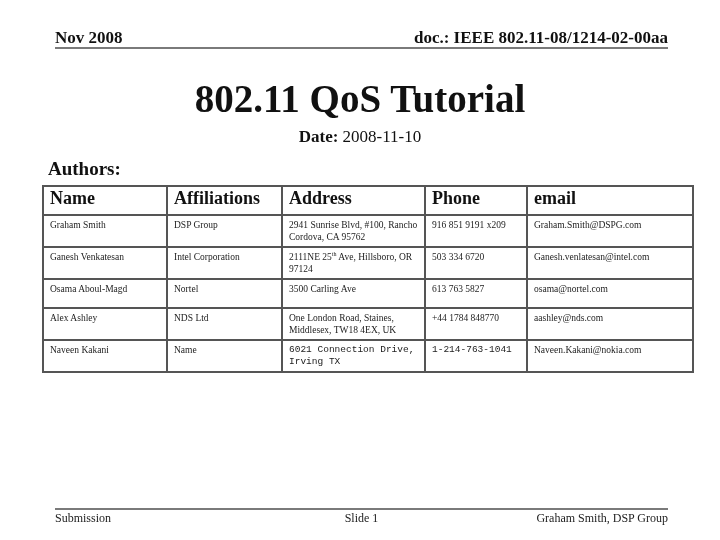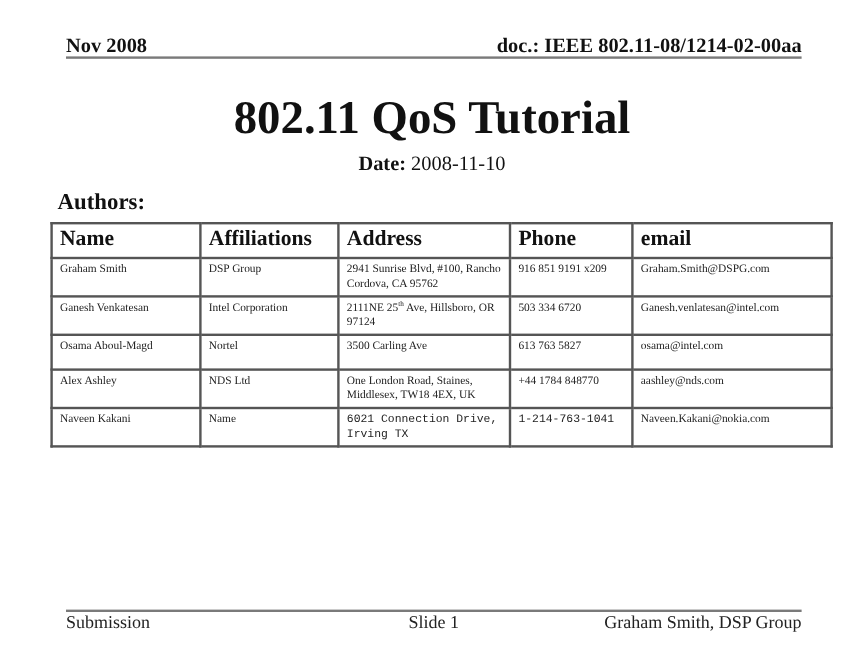--- a/index.html
+++ b/index.html
@@ -100,21 +100,21 @@
       top: 508px;
       height: 2px;
       background: #7a7a7a;
     }
     .ftr {
       position: absolute;
       left: 55px;
       right: 52px;
       top: 511px;
       height: 14px;
-      font-size: 15px;
+      font-size: 12px;
       color: #222;
     }
     .ftr .l { position: absolute; left: 0; }
     .ftr .c { position: absolute; left: 0; right: 0; text-align: center; }
     .ftr .r { position: absolute; right: 0; }
   </style>
 </head>
 <body>
 
 <div class="hdr">
@@ -162,21 +162,21 @@
       <td>Intel Corporation</td>
       <td><span>2111NE 25</span><sup>th</sup><span> Ave, Hillsboro, OR 97124</span></td>
       <td>503 334 6720</td>
       <td>Ganesh.venlatesan@intel.com</td>
     </tr>
     <tr>
       <td>Osama Aboul-Magd</td>
       <td>Nortel</td>
       <td>3500 Carling Ave</td>
       <td>613 763 5827</td>
-      <td>osama@intel.com</td>
+      <td>osama@nortel.com</td>
     </tr>
     <tr>
       <td>Alex Ashley</td>
       <td>NDS Ltd</td>
       <td>One London Road, Staines, Middlesex, TW18 4EX, UK</td>
       <td>+44 1784 848770</td>
       <td>aashley@nds.com</td>
     </tr>
     <tr>
       <td>Naveen Kakani</td>

